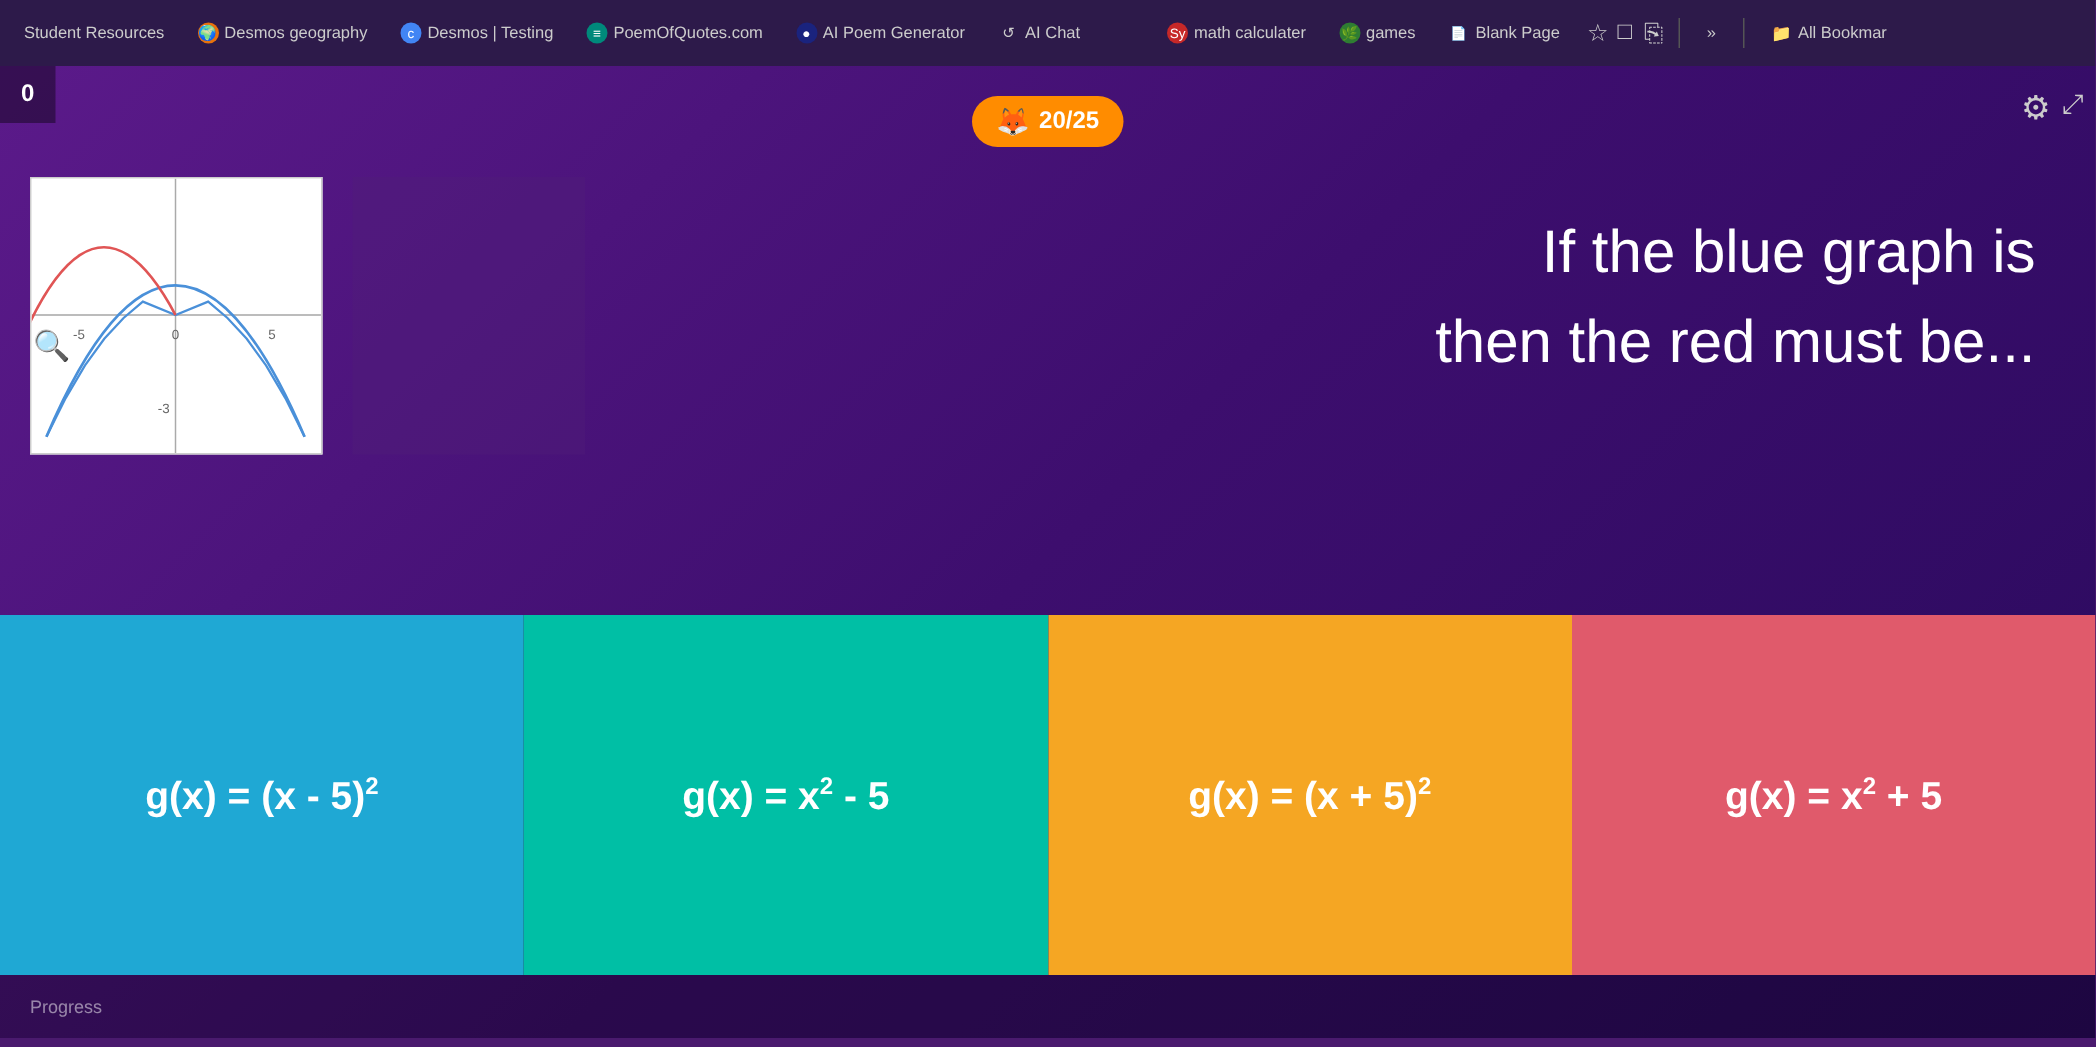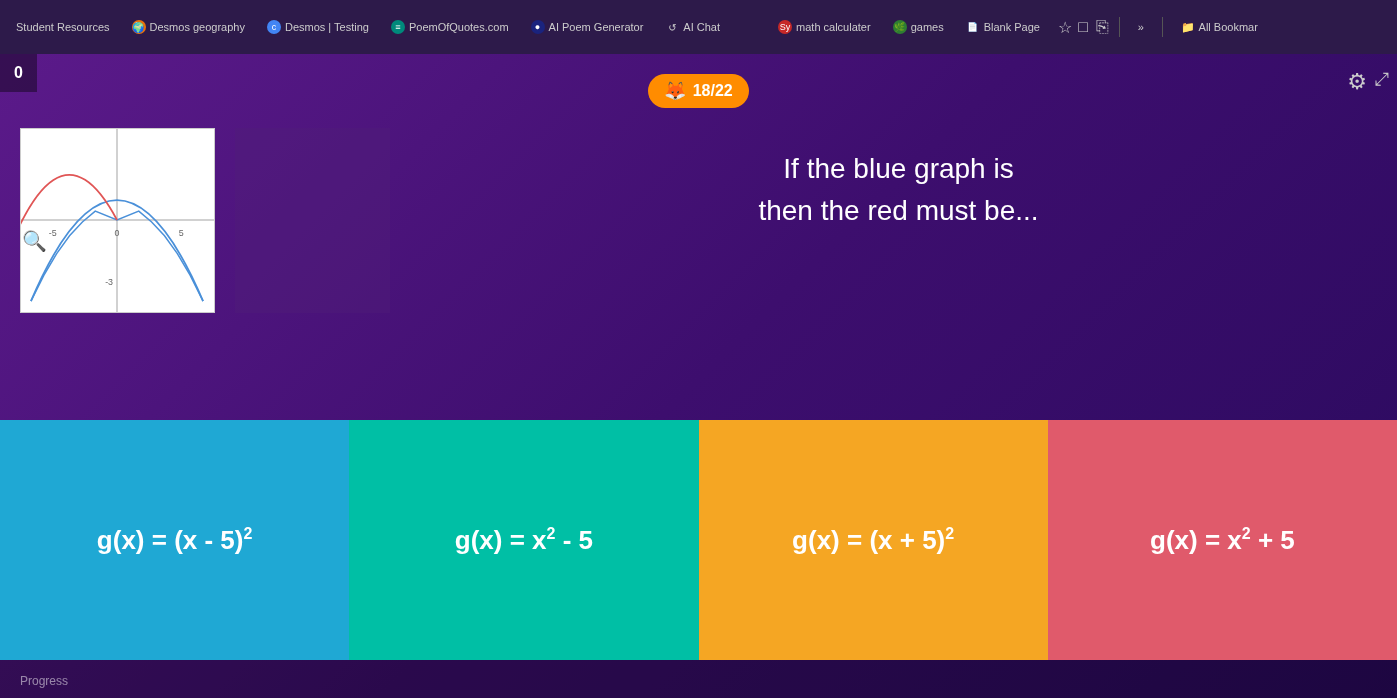--- a/index.html
+++ b/index.html
@@ -6,21 +6,21 @@
     body {
       width: 1397px;
       height: 698px;
       overflow: hidden;
       font-family: Arial, sans-serif;
       background: #4a1a6e;
     }
 
     
     .browser-bar {
-      height: 54px;
+      height: 44px;
       background: #2d1a4a;
       display: flex;
       align-items: center;
       padding: 0 8px;
       gap: 6px;
       overflow: hidden;
     }
     .tab-item {
       display: flex;
       align-items: center;
@@ -185,24 +185,24 @@
     .question-text-area {
       flex: 1;
       display: flex;
       flex-direction: column;
       justify-content: center;
       padding: 30px 20px;
       color: white;
     }
 
     .question-text {
-      font-size: 28px;
+      font-size: 40px;
       font-weight: 400;
       line-height: 1.5;
-      text-align: center;
+      text-align: right;
       color: white;
     }
 
     .question-text .formula {
       font-style: italic;
     }
 
     
     .answer-grid {
       display: grid;
@@ -319,21 +319,21 @@
 
 <div class="main-content">
 
   <div class="zero-badge">
     <span>0</span>
   </div>
 
   <div class="top-bar">
     <div class="score-badge">
       <span class="score-flame">🦊</span>
-      <span>18/22</span>
+      <span>20/25</span>
     </div>
     <div class="settings-btn">
       <span>⚙</span>
     </div>
     <div class="expand-btn">
       <span>⤢</span>
     </div>
   </div>
 
   <div class="question-area">

